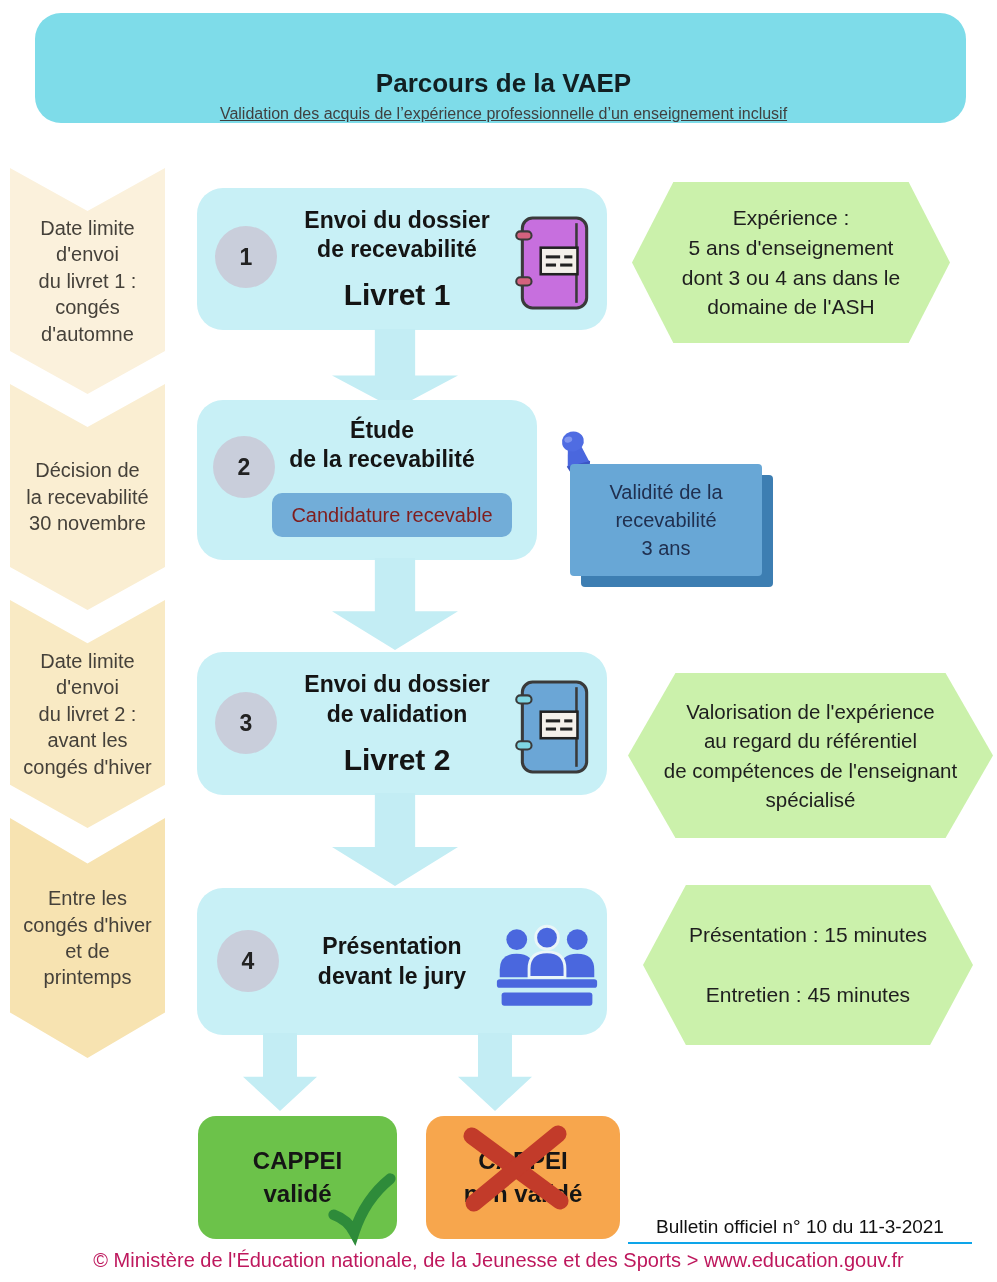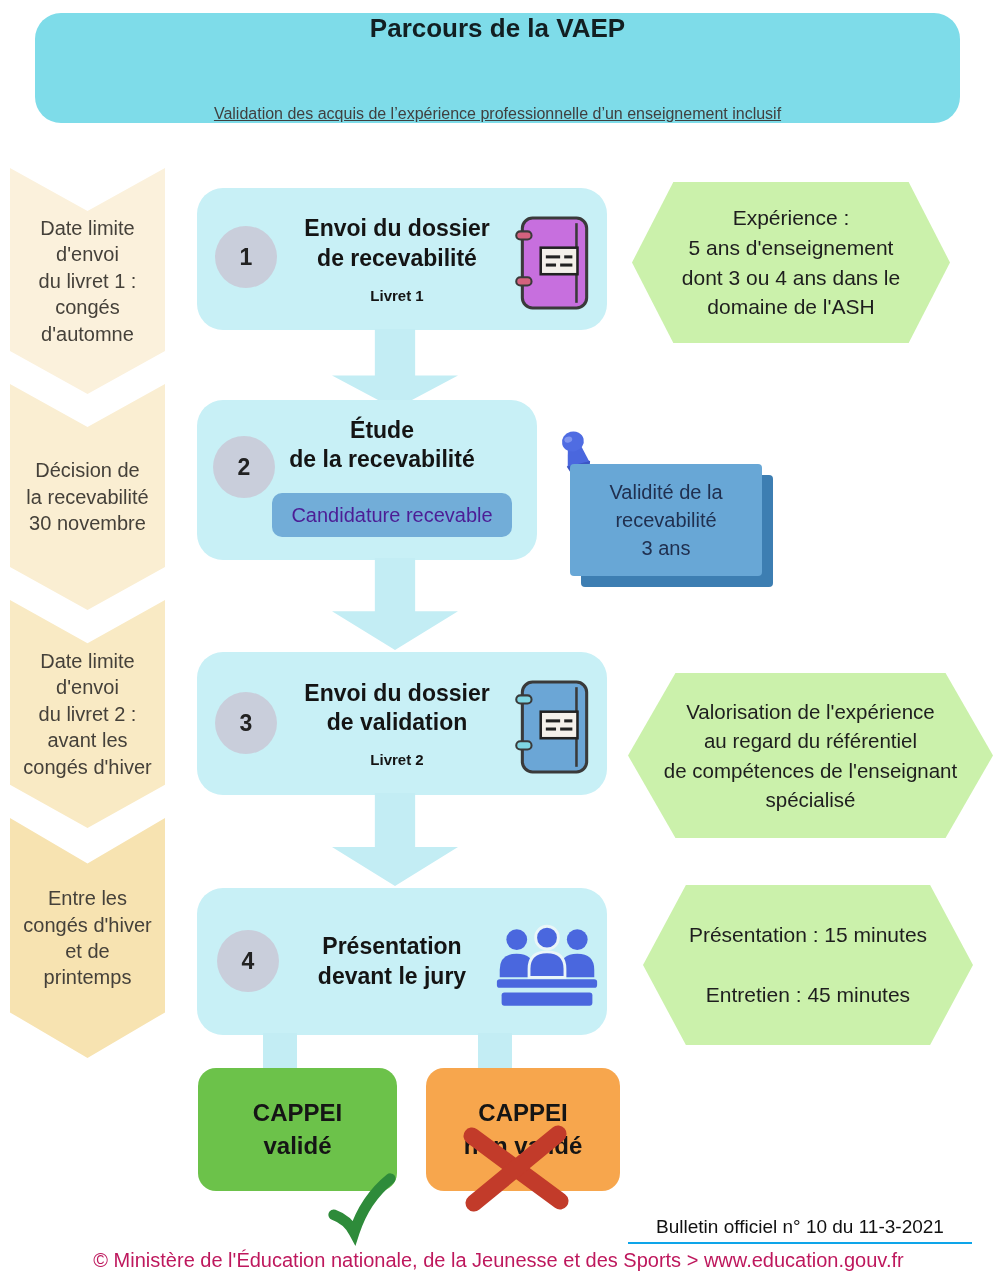--- a/index.html
+++ b/index.html
@@ -3,21 +3,21 @@
 <meta charset="utf-8">
 <style>
   html,body{margin:0;padding:0;background:#ffffff;}
   .page{position:relative;width:997px;height:1282px;background:#fff;overflow:hidden;
         font-family:"Liberation Sans","DejaVu Sans",sans-serif;color:#1b1b1b;}
   .pre{white-space:pre-line;}
 
   
   .banner{position:absolute;left:35px;top:13px;width:925px;height:110px;border-radius:26px;
           background:var(--header-bg,#7edce9);display:flex;flex-direction:column;
-          align-items:center;justify-content:space-between;text-align:center;gap:6px;}
+          align-items:center;justify-content:flex-end;text-align:center;gap:6px;padding-left:6px;}
   .banner .title{font-size:26px;font-weight:700;color:#121f22;}
   .banner .subtitle{font-size:16px;font-weight:400;color:#404040;text-decoration:underline;}
 
   
   .chevron{position:absolute;left:10px;width:155px;
            clip-path:polygon(0 0,50% 19%,100% 0,100% 81%,50% 100%,0 81%);
            display:flex;align-items:center;justify-content:center;text-align:center;}
   .chevron span{font-size:20px;line-height:1.32;color:#45413a;}
   .c1{top:168px;height:226px;background:var(--chevron-1,#fbf1dc);}
   .c2{top:384px;height:226px;background:var(--chevron-2,#faeed2);}
@@ -26,29 +26,29 @@
 
   
   .step{position:absolute;background:var(--step-bg,#c8f0f6);border-radius:26px;}
   .box1{left:197px;top:188px;width:410px;height:142px;}
   .box2{left:197px;top:400px;width:340px;height:160px;}
   .box3{left:197px;top:652px;width:410px;height:143px;}
   .box4{left:197px;top:888px;width:410px;height:147px;}
   .num{position:absolute;width:62px;height:62px;border-radius:50%;background:var(--number-bg,#c9cedb);
        display:flex;align-items:center;justify-content:center;font-size:23px;font-weight:700;color:#222;}
   .stitle{font-size:23px;font-weight:700;line-height:1.28;text-align:center;color:#141414;}
-  .ssub{font-size:15px;font-weight:700;text-align:center;color:#141414;}
+  .ssub{font-size:30px;font-weight:700;text-align:center;color:#141414;}
   .box1 .inner,.box3 .inner{position:absolute;left:90px;right:100px;top:0;height:100%;
        display:flex;flex-direction:column;align-items:center;justify-content:center;gap:14px;}
   .box2 .inner{position:absolute;left:60px;right:30px;top:16px;text-align:center;}
   .box4 .inner{position:absolute;left:95px;right:115px;top:0;height:100%;
        display:flex;align-items:center;justify-content:center;}
   .badge{position:absolute;left:75px;top:93px;width:240px;height:44px;border-radius:10px;
        background:var(--badge-bg,#72add8);display:flex;align-items:center;justify-content:center;
-       font-size:20px;color:#4c1d95;}
+       font-size:20px;color:#7f1d1d;}
 
   
   .arrow{position:absolute;background:var(--arrow,#c3edf4);
          clip-path:polygon(34% 0,66% 0,66% 58%,100% 58%,50% 100%,0 58%,34% 58%);}
   .a1{left:332px;top:329px;width:126px;height:80px;}
   .a2{left:332px;top:558px;width:126px;height:92px;}
   .a3{left:332px;top:793px;width:126px;height:93px;}
   .small-arrow{position:absolute;background:var(--arrow,#c3edf4);width:74px;height:78px;
          clip-path:polygon(27% 0,73% 0,73% 56%,100% 56%,50% 100%,0 56%,27% 56%);}
   .a4{left:243px;top:1033px;}
@@ -64,21 +64,21 @@
   
   .hex{position:absolute;background:var(--hex-bg,#cbf1ab);
        clip-path:polygon(13% 0,87% 0,100% 50%,87% 100%,13% 100%,0 50%);
        display:flex;align-items:center;justify-content:center;text-align:center;
        font-size:21px;line-height:1.42;color:#1e1e1e;}
   .h1{left:632px;top:182px;width:318px;height:161px;}
   .h2{left:628px;top:673px;width:365px;height:165px;font-size:20.5px;}
   .h3{left:643px;top:885px;width:330px;height:160px;}
 
   
-  .result{position:absolute;top:1068px;height:123px;border-radius:18px;
+  .result{position:absolute;top:1116px;height:123px;border-radius:18px;
           display:flex;align-items:center;justify-content:center;text-align:center;
           font-size:24px;font-weight:700;line-height:1.35;color:#151515;}
   .success{left:198px;width:199px;background:var(--success-bg,#6cc24a);}
   .failure{left:426px;width:194px;background:var(--failure-bg,#f7a64d);}
   .check{position:absolute;left:322px;top:1168px;width:78px;height:78px;}
   .cross{position:absolute;left:456px;top:1120px;width:120px;height:97px;}
 
   
   .bulletin{position:absolute;left:628px;top:1216px;width:344px;text-align:center;
             font-size:19px;color:#111;border-bottom:2px solid #0ea5e9;padding-bottom:4px;}

